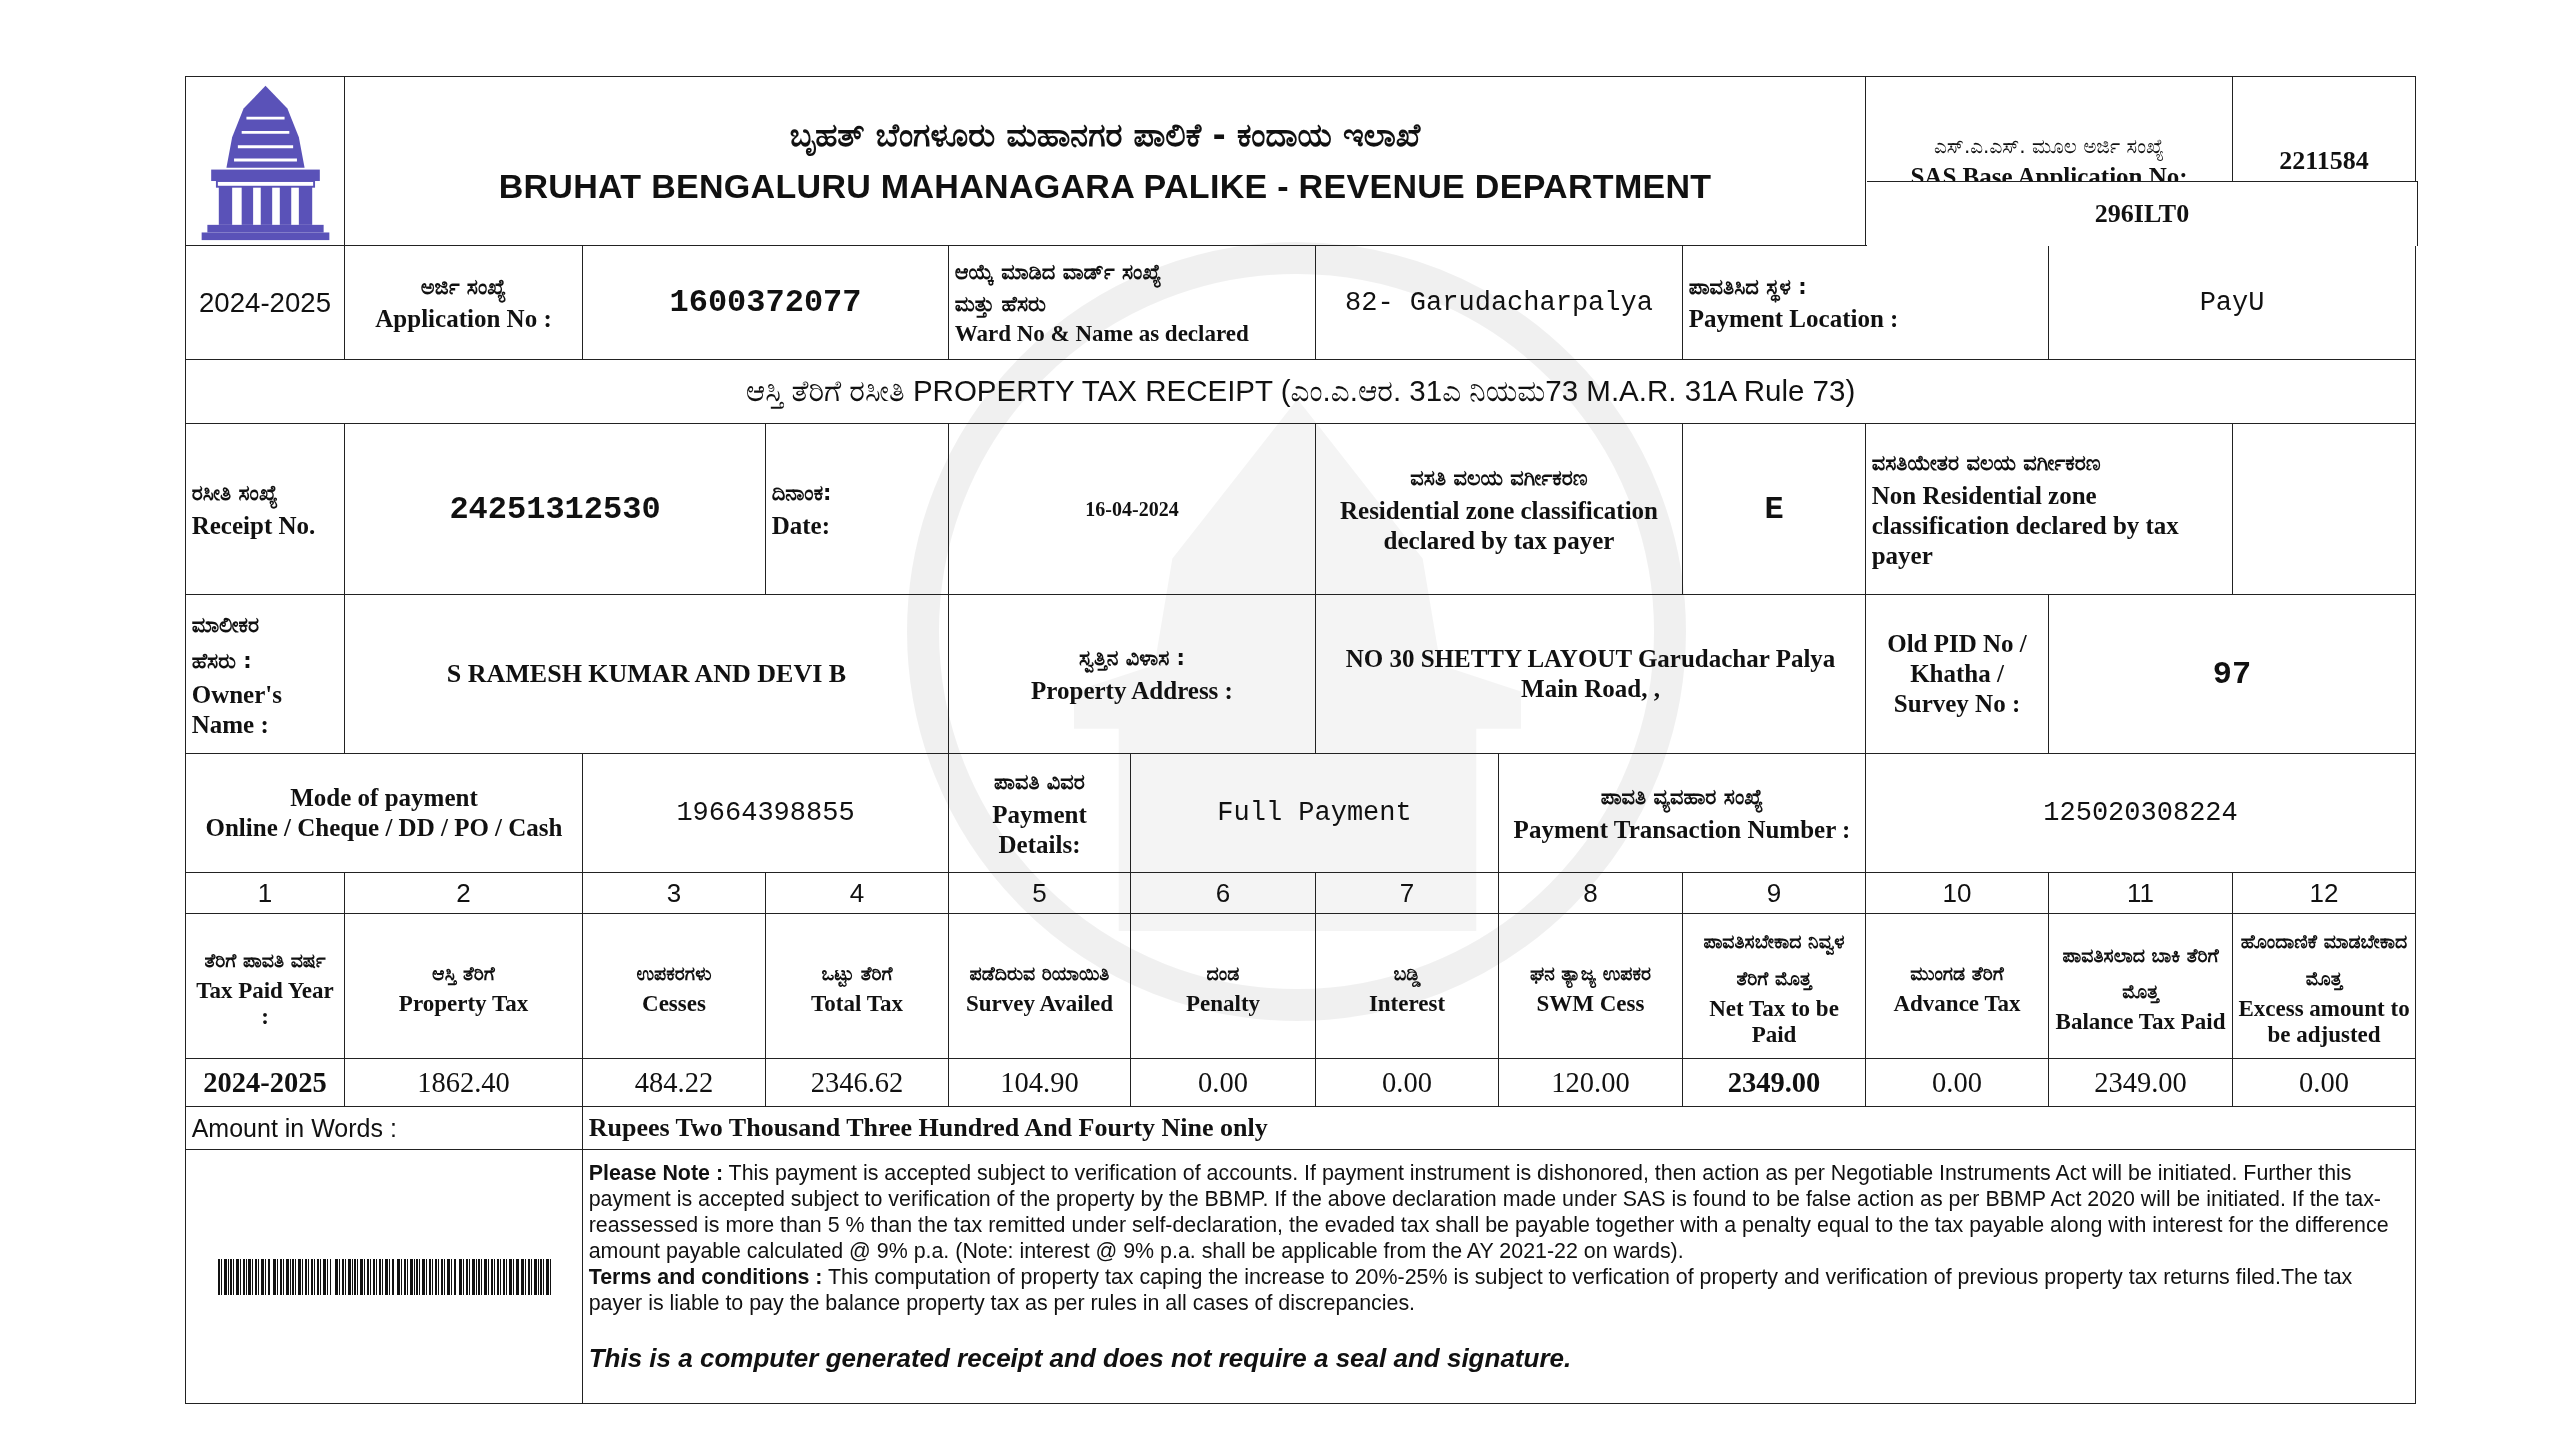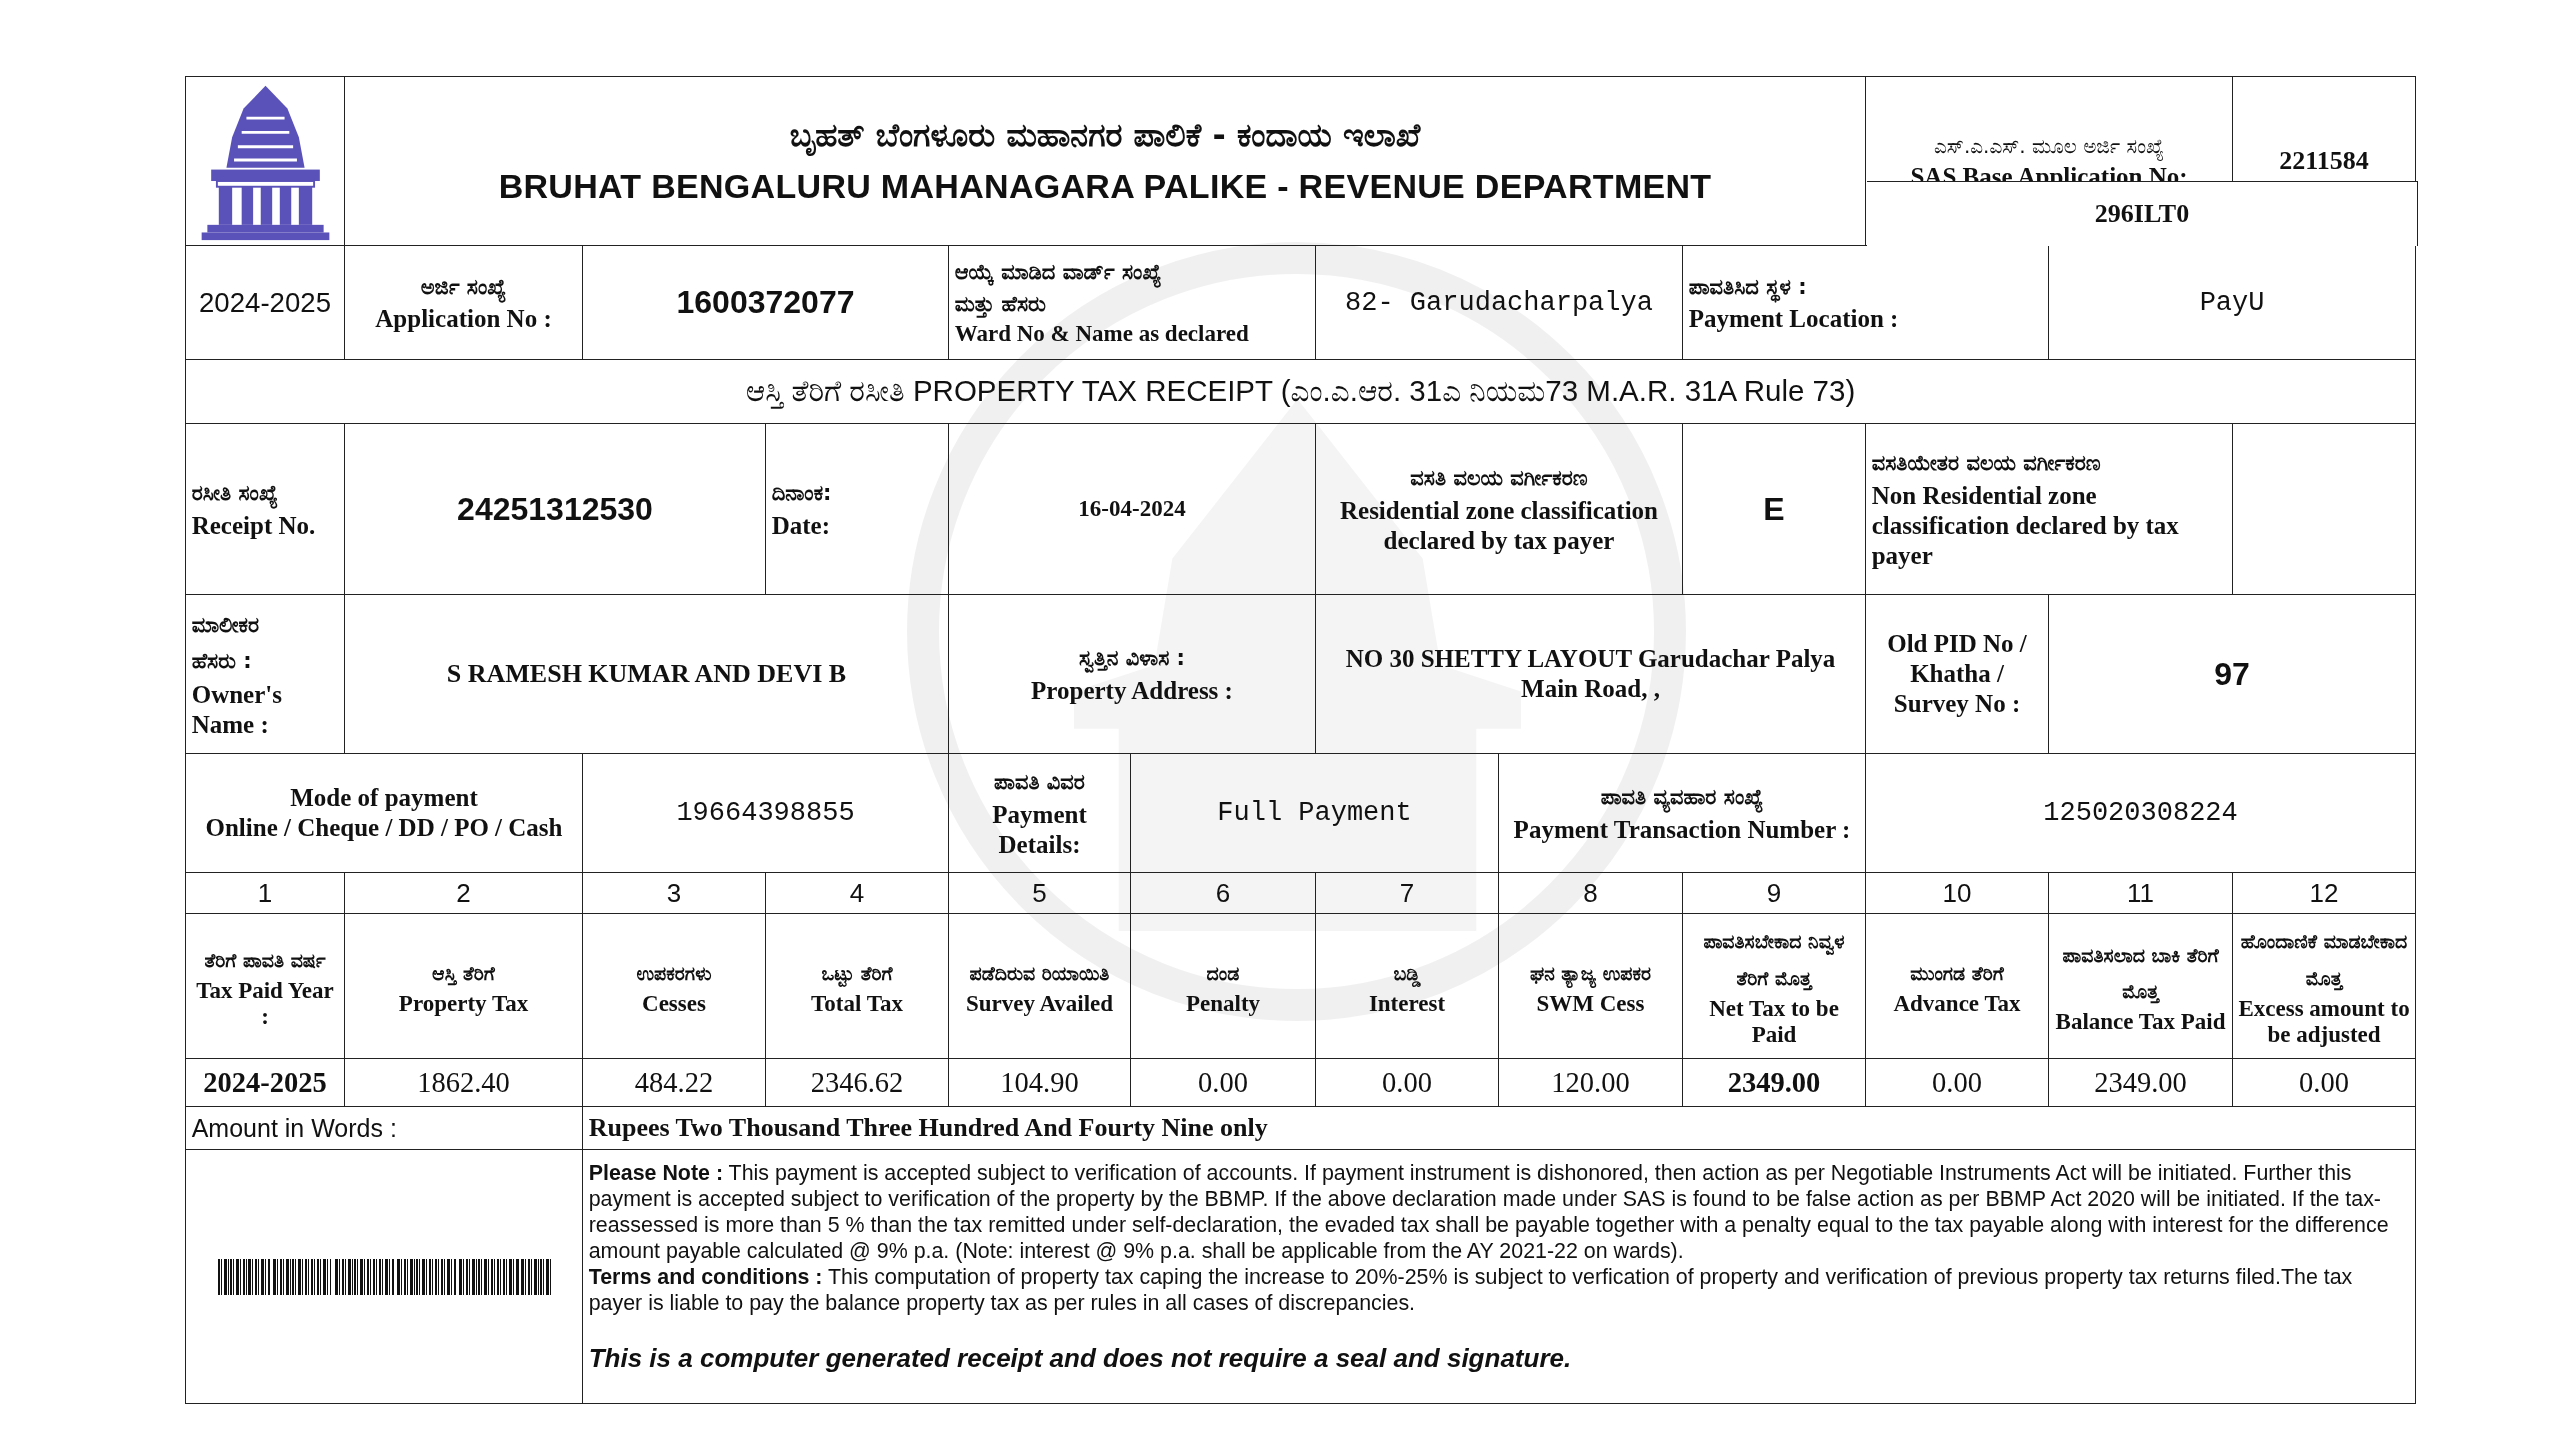--- a/index.html
+++ b/index.html
@@ -13,21 +13,21 @@
   .serif { font-family: "Liberation Serif", serif; margin-top: 28px; }
   .b { font-weight: bold; }
   .kn { font-family: "DejaVu Sans", sans-serif; font-weight: bold; font-size: 21px; display: block; line-height: 1.6; }
   .lbl { font-family: "Liberation Serif", serif; font-weight: bold; font-size: 25px; display: block; line-height: 1.2; }
   .left { text-align: left; }
   .right { text-align: left; }
   .logo-cell { padding: 0; }
   .logo { width: 143px; height: 162px; margin: 0 auto; position: relative; }
   .head-kn { font-family: "DejaVu Sans", sans-serif; font-weight: bold; font-size: 32px; display: block; margin-bottom: 13.3px; }
   .head-en { font-family: "Liberation Sans", sans-serif; font-weight: bold; font-size: 34px; display: block; letter-spacing: 0.3px; }
-  .val-lg { font-family: Liberation Sans, sans-serif; font-weight: bold; font-size: 32px; }
+  .val-lg { font-family: Liberation Mono, monospace; font-weight: bold; font-size: 32px; }
   .val-sans { font-family: Liberation Mono, monospace; font-size: 27px; }
   .title-row td { font-family: "Liberation Sans", sans-serif; font-size: 29.5px; }
   .num-row td { font-family: "Liberation Sans", sans-serif; font-size: 26px; padding: 1.9px; }
   .hdr-row td { padding: 1.9px 3.8px; }
   .hdr-row .kn { font-size: 19px; line-height: 1.9; }
   .hdr-row .lbl { font-size: 23px; line-height: 1.15; }
   .val-row td { font-family: "Liberation Serif", serif; font-size: 28.5px; }
   .words-row td { padding: 1.9px 5.7px; }
   .notes { font-family: "Liberation Sans", sans-serif; font-size: 21.4px; line-height: 1.22; text-align: left; vertical-align: top; padding: 9.5px 5.7px 7.6px 5.7px; }
   .notes .nb { font-weight: bold; }
@@ -116,21 +116,21 @@
   <tr style="height:171px">
     <td class="left">
       <span class="kn">ರಸೀತಿ ಸಂಖ್ಯೆ</span>
       <span class="lbl">Receipt No.</span>
     </td>
     <td colspan="2" class="val-lg">24251312530</td>
     <td class="left">
       <span class="kn">ದಿನಾಂಕ:</span>
       <span class="lbl">Date:</span>
     </td>
-    <td colspan="2" class="b serif" style="font-size:23px">16-04-2024</td>
+    <td colspan="2" class="b serif" style="font-size:20px">16-04-2024</td>
     <td colspan="2">
       <span class="kn">ವಸತಿ ವಲಯ ವರ್ಗೀಕರಣ</span>
       <span class="lbl">Residential zone classification declared by tax payer</span>
     </td>
     <td class="val-lg">E</td>
     <td colspan="2" class="left">
       <span class="kn">ವಸತಿಯೇತರ ವಲಯ ವರ್ಗೀಕರಣ</span>
       <span class="lbl">Non Residential zone classification declared by tax payer</span>
     </td>
     <td></td>

